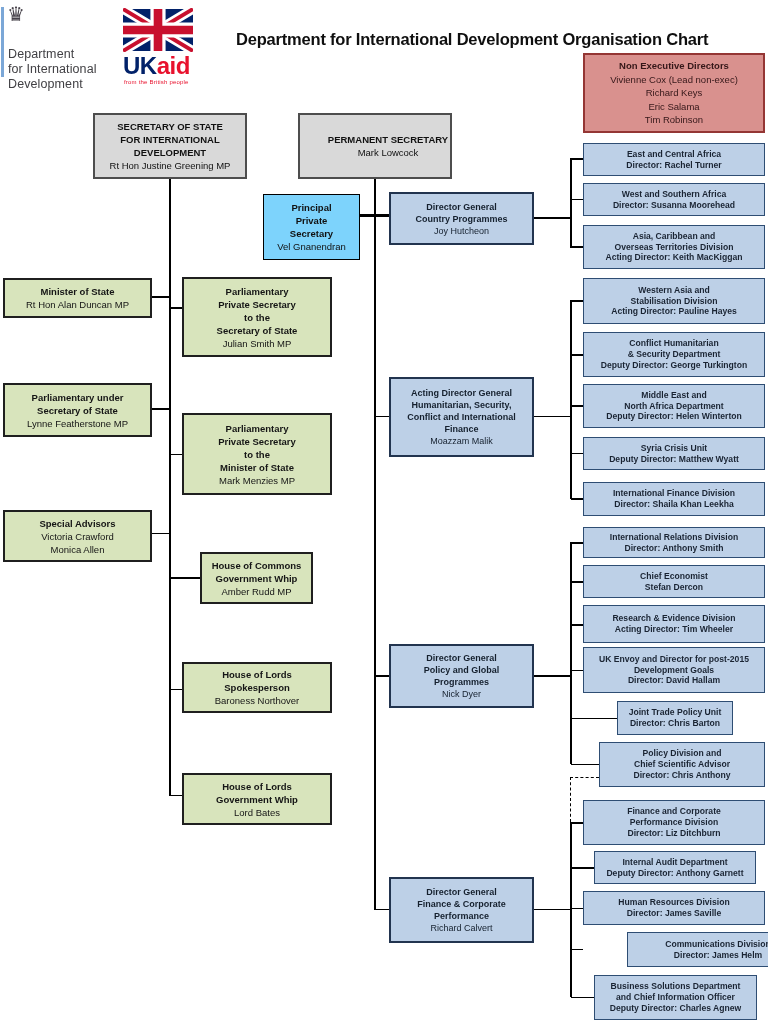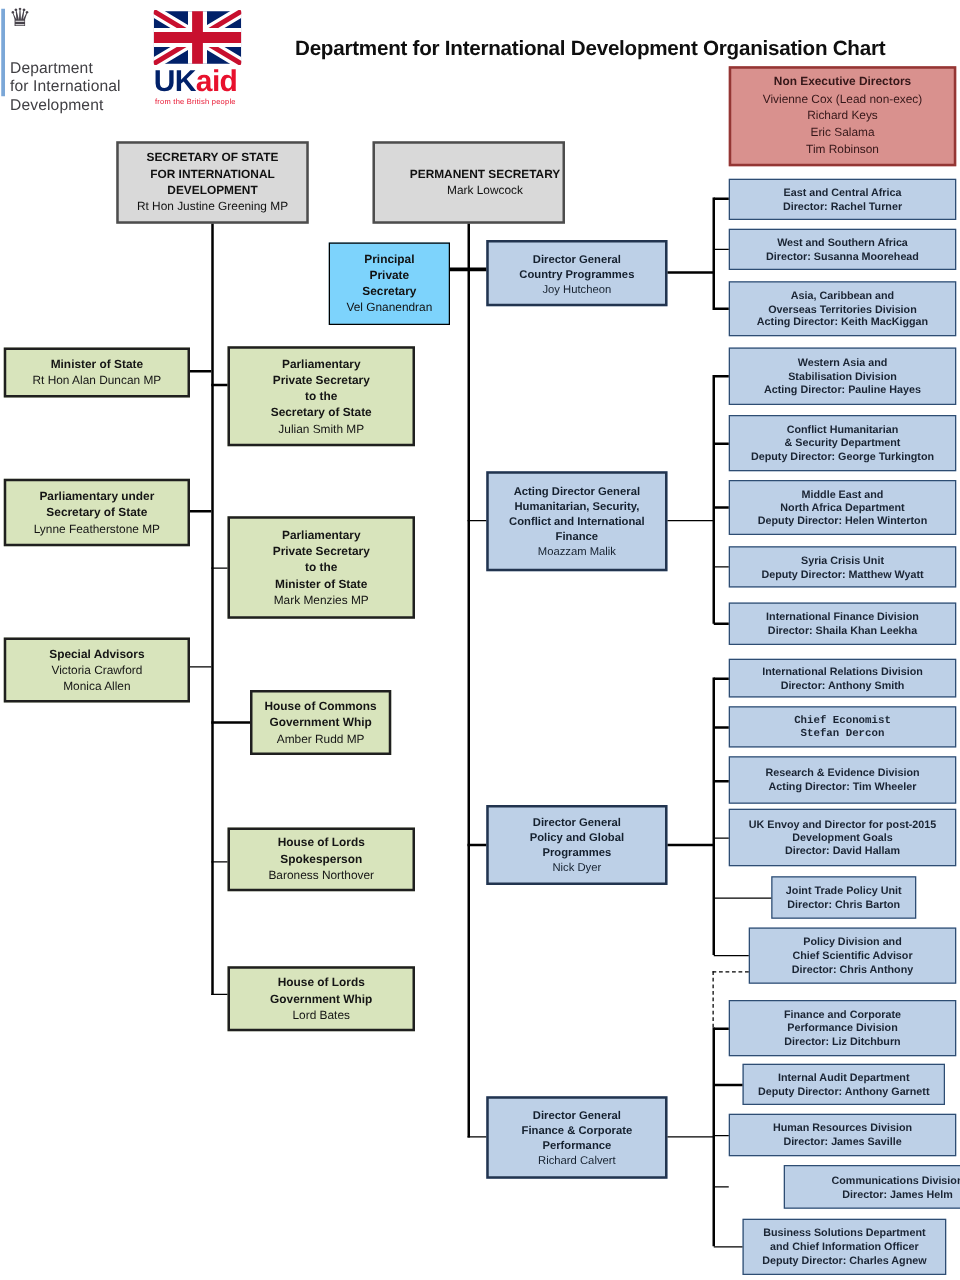--- a/index.html
+++ b/index.html
@@ -182,21 +182,21 @@
         <div class="line p">Deputy Director: Matthew Wyatt</div>
       </div>
       <div class="box kind-division" style="left: 583px; top: 482px; width: 182px; height: 34px;">
         <div class="line t">International Finance Division</div>
         <div class="line p">Director: Shaila Khan Leekha</div>
       </div>
       <div class="box kind-division" style="left: 583px; top: 527px; width: 182px; height: 31px;">
         <div class="line t">International Relations Division</div>
         <div class="line p">Director: Anthony Smith</div>
       </div>
-      <div class="box kind-division" style="left: 583px; top: 565px; width: 182px; height: 33px; font-family: Liberation Mono, monospace;">
+      <div class="box kind-division" style="left: 583px; top: 565px; width: 182px; height: 33px;">
         <div class="line t">Chief Economist</div>
         <div class="line p">Stefan Dercon</div>
       </div>
       <div class="box kind-division" style="left: 583px; top: 605px; width: 182px; height: 38px;">
         <div class="line t">Research &amp; Evidence Division</div>
         <div class="line p">Acting Director: Tim Wheeler</div>
       </div>
       <div class="box kind-division" style="left: 583px; top: 647px; width: 182px; height: 46px;">
         <div class="line t">UK Envoy and Director for post-2015</div>
         <div class="line t">Development Goals</div>

